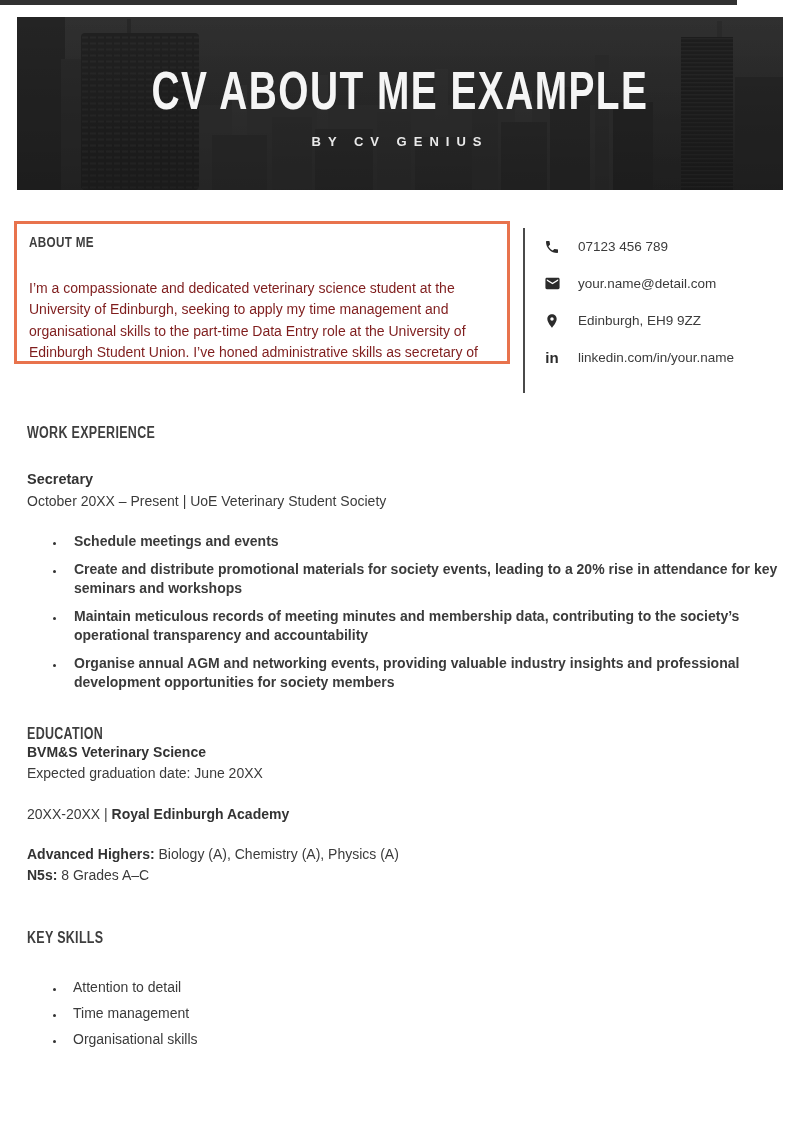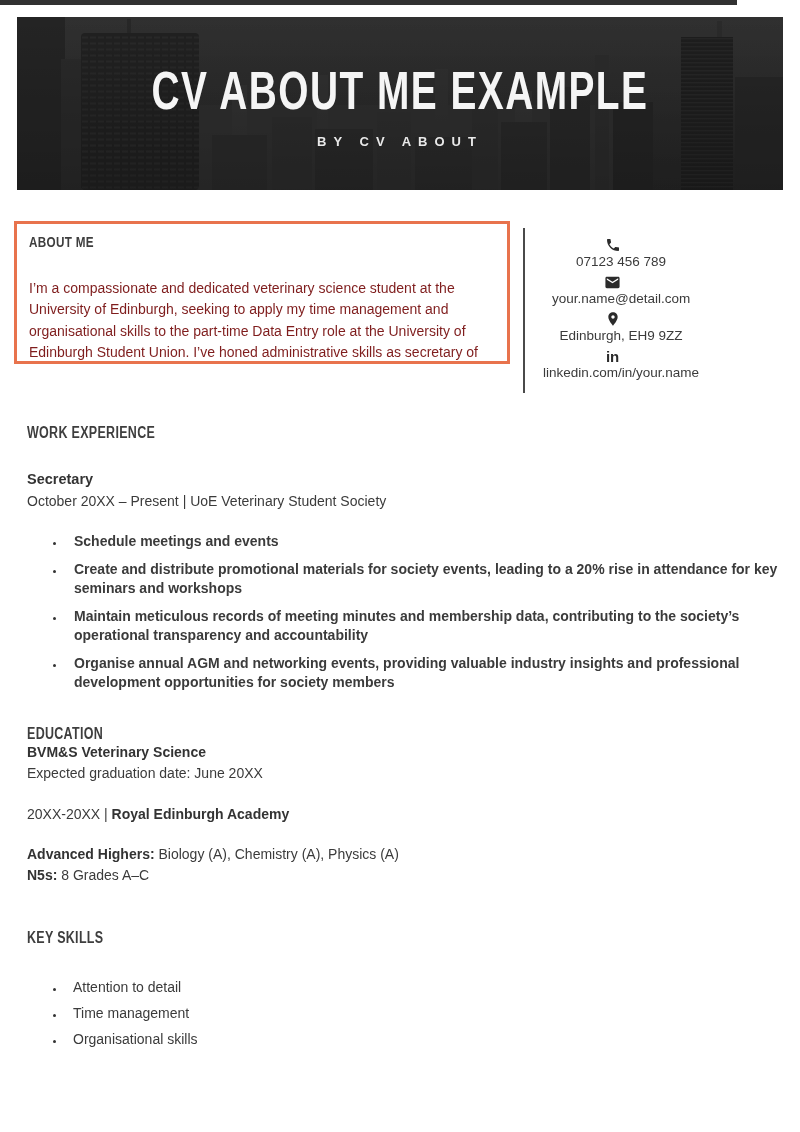--- a/index.html
+++ b/index.html
@@ -63,21 +63,21 @@
     color: #7f1d1d;
   }
   
   .contact-divider {
     position: absolute; left: 523px; top: 228px;
     width: 2px; height: 165px; background: #4a4a4a;
   }
   .contact { position: absolute; left: 543px; top: 236px; }
   .contact-row {
     display: flex; align-items: center;
-    height: 21px; margin-bottom: 16px; flex-direction: column;
+    height: 21px; margin-bottom: 16px;
   }
   .contact-row .cicon {
     width: 18px; height: 18px; margin-right: 17px;
     display: flex; align-items: center; justify-content: center;
     color: #2b2b2b; flex: none;
   }
   .contact-row .cicon svg { display: block; }
   .li-glyph { font-size: 15px; font-weight: 800; color: #2b2b2b; letter-spacing: 0; line-height: 1; }
   .contact-row .ctext { font-size: 13.5px; color: #3b3b3b; white-space: nowrap; }
   
@@ -157,21 +157,21 @@
       <rect x="578" y="38" width="14" height="135" fill="#2f2f2f"></rect>
       <rect x="596" y="85" width="40" height="88" fill="#262626"></rect>
       <rect x="700" y="4" width="5" height="40" fill="#2e2e2e"></rect>
       <rect x="664" y="20" width="52" height="153" fill="url(#win2)"></rect>
       <rect x="718" y="60" width="48" height="113" fill="#282828"></rect>
       <rect width="766" height="173" fill="url(#vig)"></rect>
       <rect width="766" height="173" fill="#1c1c1c" opacity="0.18"></rect>
     </svg>
     <div class="hero-text">
       <div class="hero-title">CV ABOUT ME EXAMPLE</div>
-      <div class="hero-byline">BY CV ABOUT</div>
+      <div class="hero-byline">BY CV GENIUS</div>
     </div>
   </header>
 
   <section class="about-box">
     <h2 class="section-h">ABOUT ME</h2>
     <p class="about-par">I’m a compassionate and dedicated veterinary science student at the University of Edinburgh, seeking to apply my time management and organisational skills to the part-time Data Entry role at the University of Edinburgh Student Union. I’ve honed administrative skills as secretary of the University of Edinburgh Veterinary Science Society. I’m looking to support my studies through a part-time role.</p>
   </section>
 
   <div class="contact-divider"></div>
   <aside class="contact">

